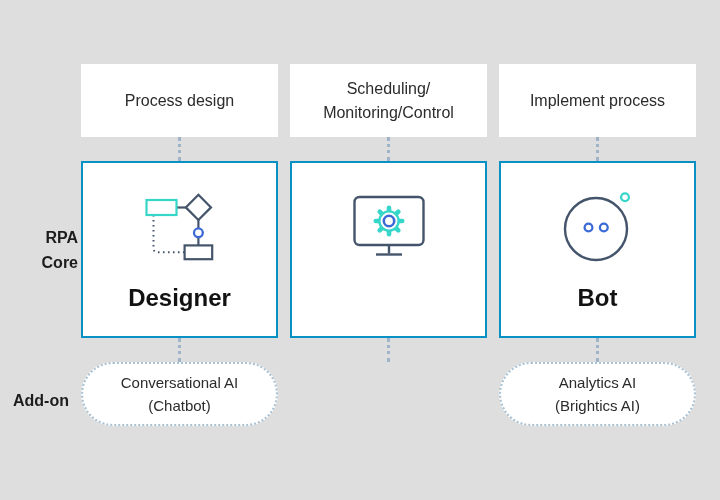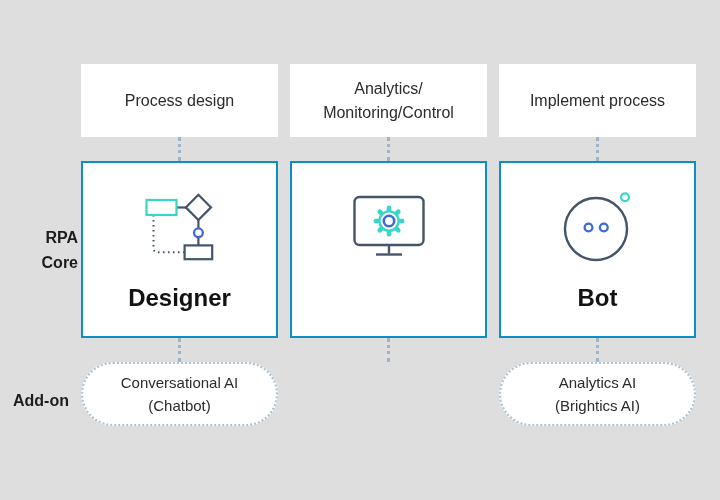--- a/index.html
+++ b/index.html
@@ -92,21 +92,21 @@
         <div class="dots"></div>
       </div>
     <div class="addon-pill">
       <span>Conversational AI</span>
       <span>(Chatbot)</span>
     </div>
   </div>
 
   <div class="col c2">
     <div class="func-box">
-      <span>Analytics/</span>
+      <span>Scheduling/</span>
       <span>Monitoring/Control</span>
     </div>
     <div class="connector">
         <div class="dots"></div>
       </div>
     <div class="core-card">
       <svg class="core-icon" width="88" height="72" viewBox="0 0 88 72">
         <rect x="9.5" y="6" width="69" height="48" rx="5" fill="#ffffff" stroke="#44546a" stroke-width="2.4"></rect>
         <line x1="44" y1="54" x2="44" y2="62.5" stroke="#44546a" stroke-width="2.4"></line>
         <line x1="31" y1="63.5" x2="57" y2="63.5" stroke="#44546a" stroke-width="2.4"></line>

